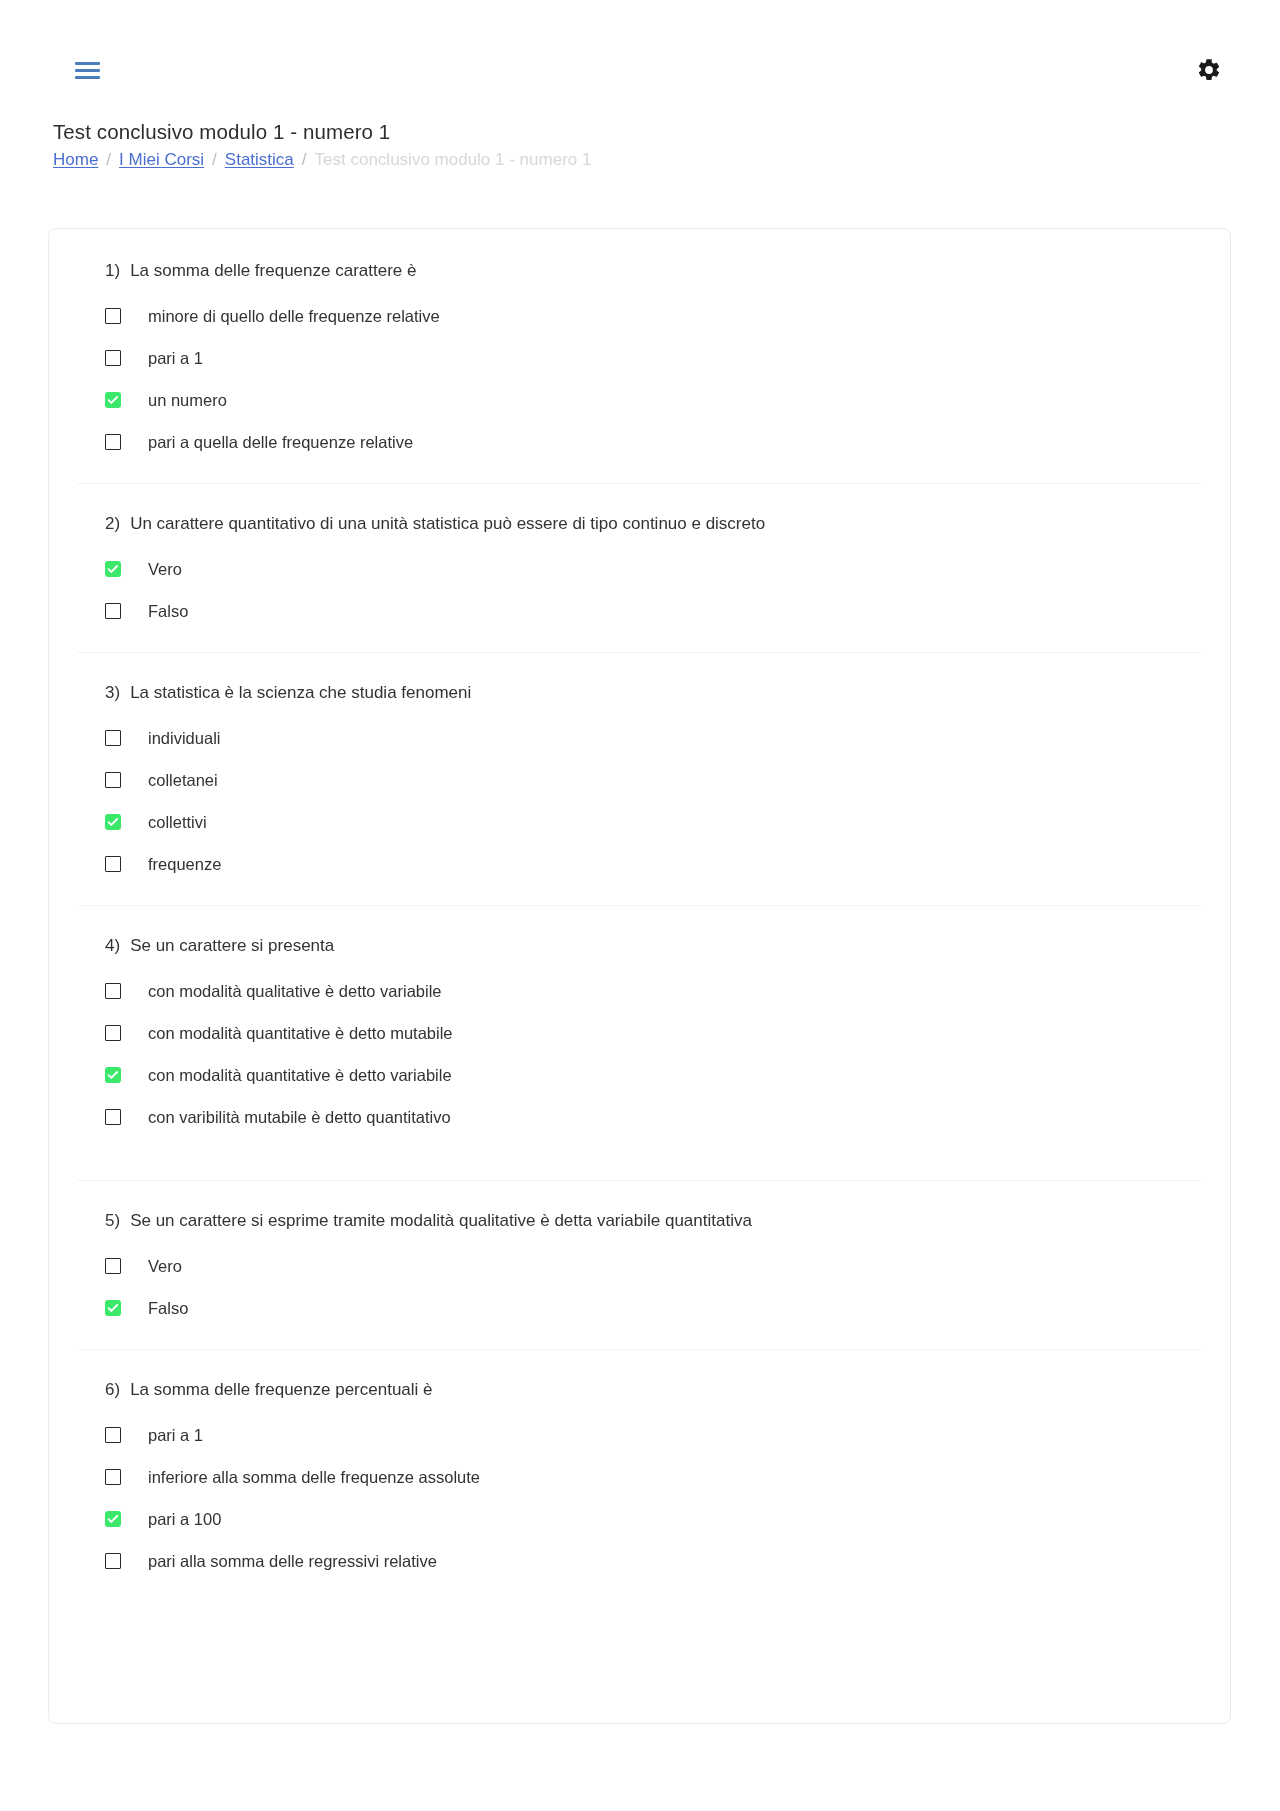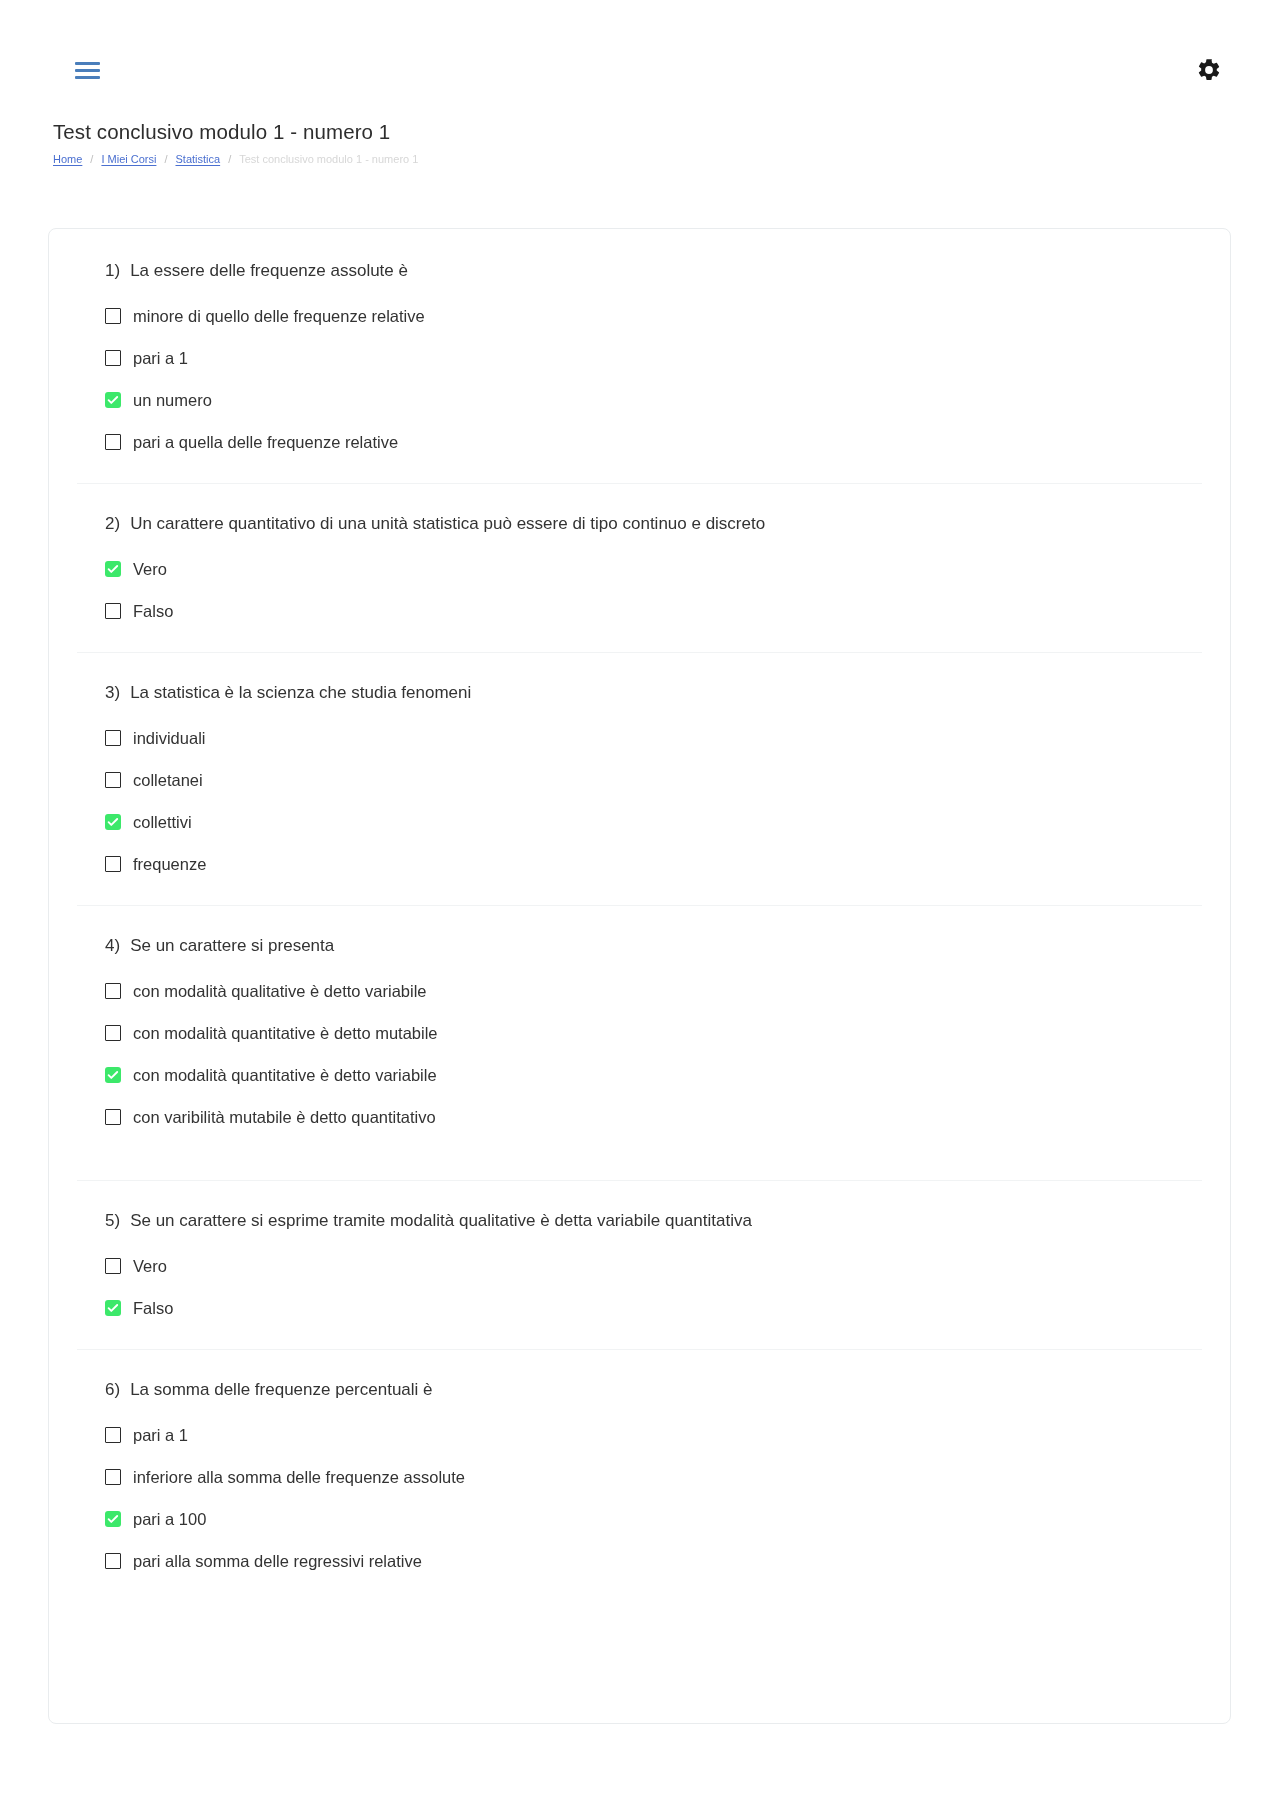--- a/index.html
+++ b/index.html
@@ -69,21 +69,21 @@
     font-size: 20.5px;
     line-height: 28px;
     color: #2e2e2e;
     font-weight: 400;
     letter-spacing: 0.1px;
     white-space: nowrap;
   }
 
   .breadcrumb {
     margin-top: 3px;
-    font-size: 11px;
+    font-size: 17px;
     line-height: 21px;
     color: #c9c9c9;
     white-space: nowrap;
     display: flex;
     align-items: flex-end;
     gap: 0;
   }
   .breadcrumb a {
     color: #4A6FD0;
     text-decoration: underline;
@@ -140,20 +140,21 @@
     color: #333333;
   }
 
   .option {
     display: flex;
     align-items: center;
     padding-left: 28px;
     min-height: 30px;
     margin-bottom: 12px;
     cursor: pointer;
+    gap: 15px;
   }
   .option:last-child { margin-bottom: 0; text-align: right; }
 
   .cb {
     flex: 0 0 auto;
     width: 16px;
     height: 16px;
     margin-right: 12px;
     position: relative;
   }
@@ -216,21 +217,21 @@
       <span class="current">Test conclusivo modulo 1 - numero 1</span>
     </div>
   </div>
 
   <div class="card">
     <div class="card-inner" id="questions-container">
         <div class="question-block first">
           <div class="q-body">
             <div class="q-text">
               <span class="q-num">1)</span>
-              <span>La essere delle frequenze assolute è</span>
+              <span>La somma delle frequenze carattere è</span>
             </div>
             <div class="option">
               <span class="cb unchecked"></span>
               <span class="opt-label">minore di quello delle frequenze relative</span>
             </div>
             <div class="option">
               <span class="cb unchecked"></span>
               <span class="opt-label">pari a 1</span>
             </div>
             <div class="option">

